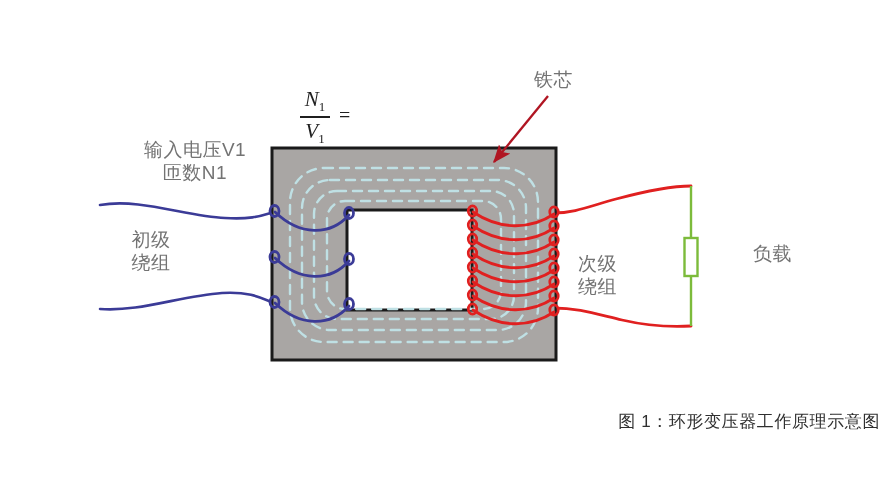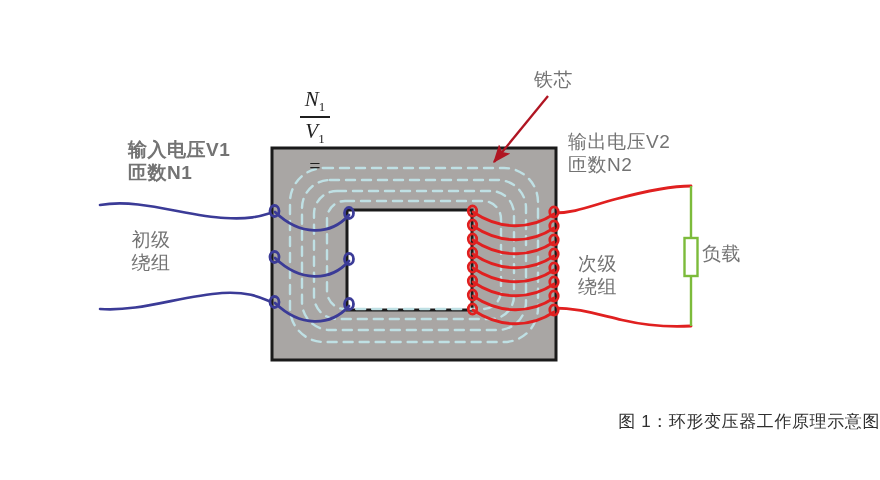--- a/index.html
+++ b/index.html
@@ -32,24 +32,23 @@
   .label {
     position: absolute;
     white-space: pre;
     line-height: 1.22;
     font-size: 19px;
     color: #737373;
     letter-spacing: 0.5px;
   }
   .label-2line { font-size: 19px; }
   #label-input {
-    left: 128px; top: 138px;
-    text-align: left;
+    left: 120px; top: 138px;
+    text-align: center;
     width: 150px;
-    font-weight: bold;
   }
   #label-output {
     left: 568px; top: 130px;
     text-align: left;
     width: 180px;
   }
   #label-primary {
     left: 96px; top: 228px;
     text-align: center;
     width: 110px;
@@ -60,21 +59,21 @@
     width: 110px;
     margin-top: 24px;
   }
   #label-core {
     left: 534px; top: 68px;
     text-align: left;
     width: 90px;
   }
   #label-load {
     left: 702px; top: 242px;
-    text-align: left;
+    text-align: right;
     width: 90px;
   }
   #caption {
     position: absolute;
     left: 0;
     top: 410px;
     width: 880px;
     text-align: right;
     font-size: 17px;
     color: #2f2f2f;
@@ -85,21 +84,20 @@
     position: absolute;
     left: 300px;
     top: 88px;
     display: flex;
     align-items: center;
     gap: 9px;
     font-family: "Liberation Serif", "DejaVu Serif", serif;
     font-style: italic;
     font-size: 21px;
     color: #1f1f1f;
-    flex-direction: column;
   }
   .frac {
     display: inline-flex;
     flex-direction: column;
     align-items: center;
     line-height: 1.05;
   }
   .frac .num, .frac .den { padding: 0 3px; }
   .frac .bar {
     width: 100%;
@@ -218,22 +216,20 @@
       <span class="num"><span>N</span><sub>1</sub></span>
       <span class="bar"></span>
       <span class="den"><span>V</span><sub>1</sub></span>
     </span>
     <span class="eq">=</span>
   </div>
 
   <div class="label label-2line" id="label-input">输入电压V1
 匝数N1</div>
 
-  <div class="label label-2line" id="label-output">输出电压V2
-匝数N2</div>
 
   <div class="label label-2line" id="label-primary">初级
 绕组</div>
 
   <div class="label label-2line" id="label-secondary">次级
 绕组</div>
 
   <div class="label" id="label-core">铁芯</div>
 
   <div class="label" id="label-load">负载</div>

